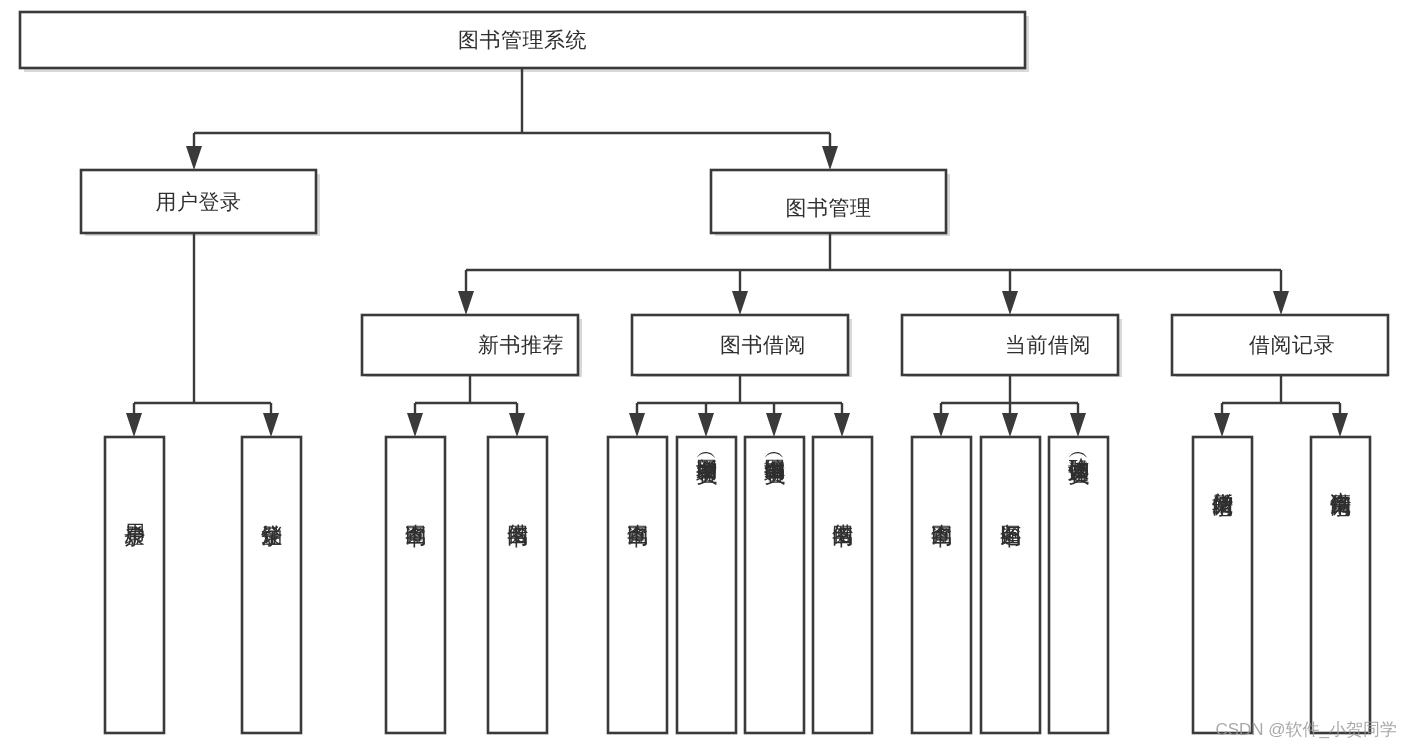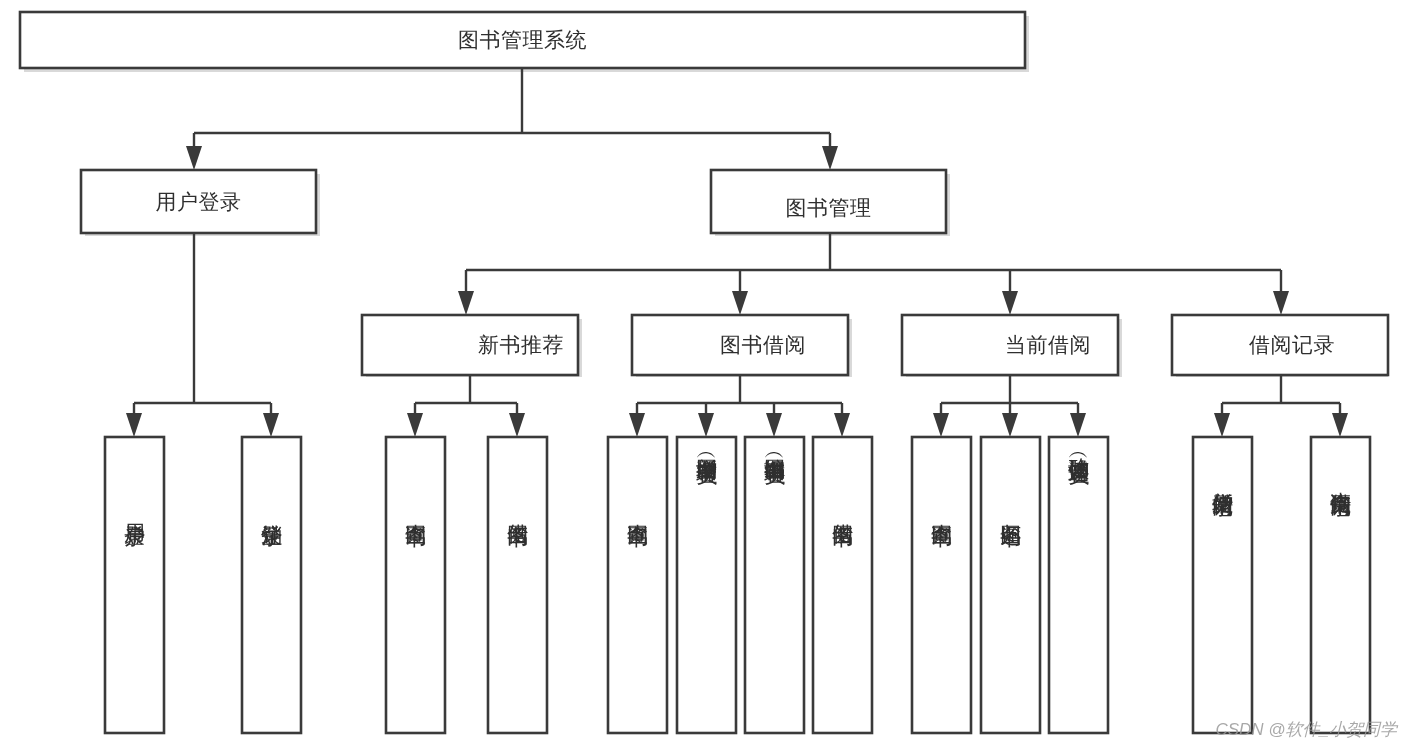--- a/index.html
+++ b/index.html
@@ -74,21 +74,20 @@
   }
   .watermark {
     position: absolute;
     right: 8px;
     bottom: 6px;
     font-size: 17px;
     color: #9a9a9a;
     font-family: "Liberation Sans", "DejaVu Sans", sans-serif;
     white-space: nowrap;
     opacity: 0.85;
-    font-style: italic;
   }
 </style>
 </head>
 <body>
 
 <div id="diagram-root">
 
   <svg class="diagram-canvas" viewBox="0 0 1405 747">
 
     <g>

